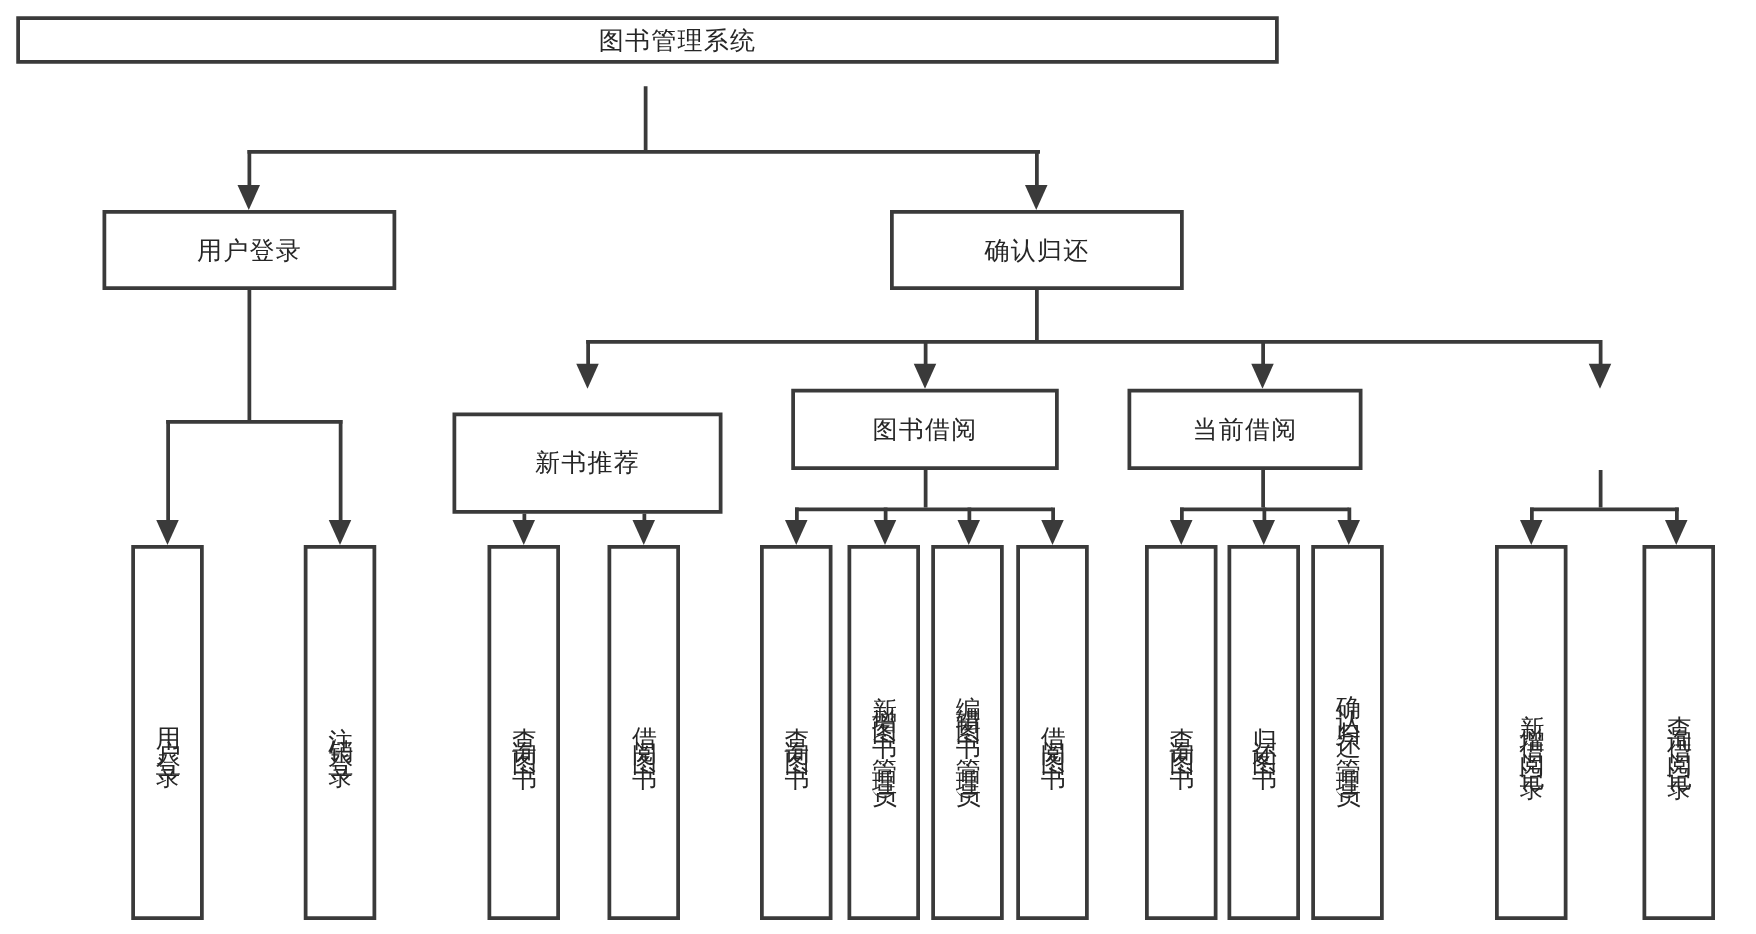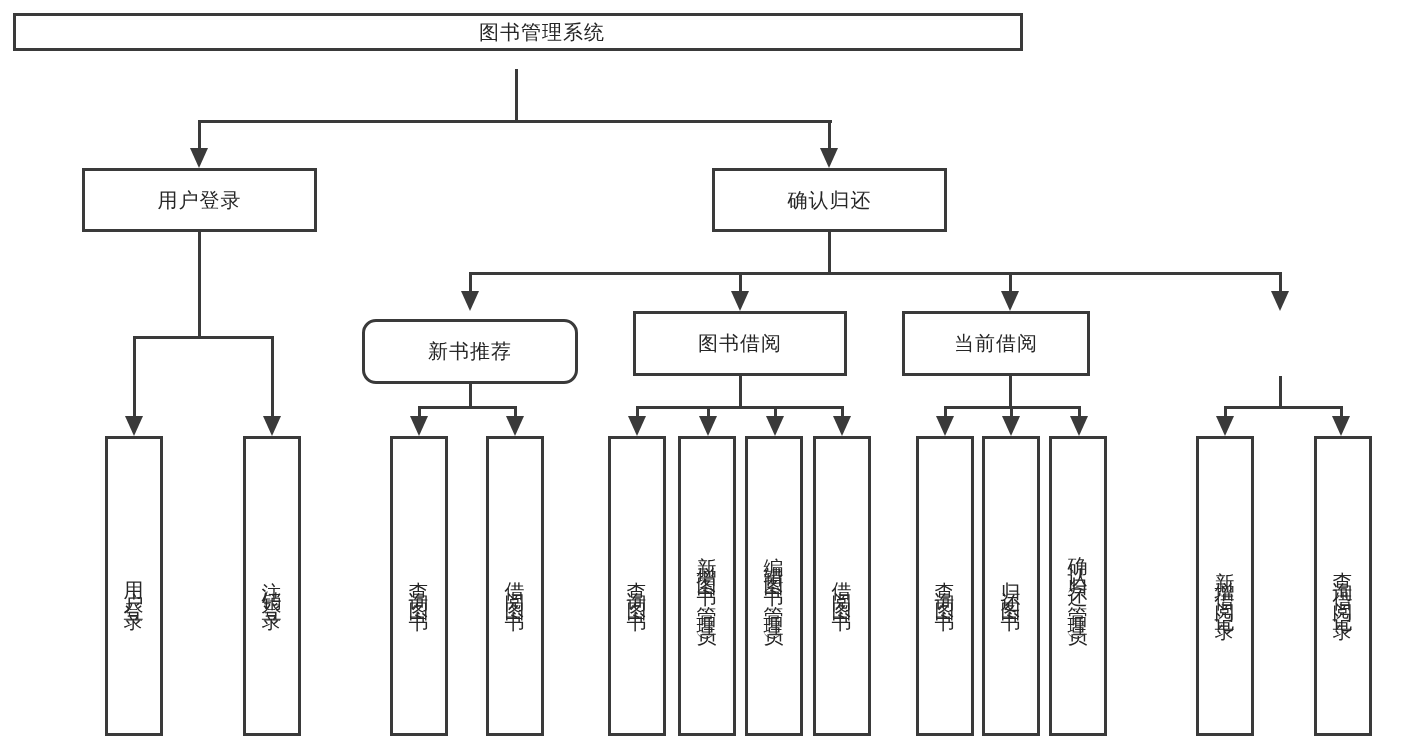--- a/index.html
+++ b/index.html
@@ -67,21 +67,21 @@
   <div class="hline" style="left:469px;top:272px;width:812px;"></div>
   <div class="vline" style="left:469px;top:272px;height:20px;"></div>
   <div class="arrow" style="left:461px;top:291px;"></div>
   <div class="vline" style="left:739px;top:272px;height:20px;"></div>
   <div class="arrow" style="left:731px;top:291px;"></div>
   <div class="vline" style="left:1009px;top:272px;height:20px;"></div>
   <div class="arrow" style="left:1001px;top:291px;"></div>
   <div class="vline" style="left:1279px;top:272px;height:20px;"></div>
   <div class="arrow" style="left:1271px;top:291px;"></div>
 
-  <div class="box" style="left:362px;top:319px;width:216px;height:65px;border-radius:14px;">
+  <div class="box" style="left:362px;top:330px;width:216px;height:81px;">
     <span>新书推荐</span>
   </div>
   <div class="box" style="left:633px;top:311px;width:214px;height:65px;">
     <span>图书借阅</span>
   </div>
   <div class="box" style="left:902px;top:311px;width:188px;height:65px;">
     <span>当前借阅</span>
   </div>
 
   <div class="vline" style="left:469px;top:376px;height:30px;"></div>

